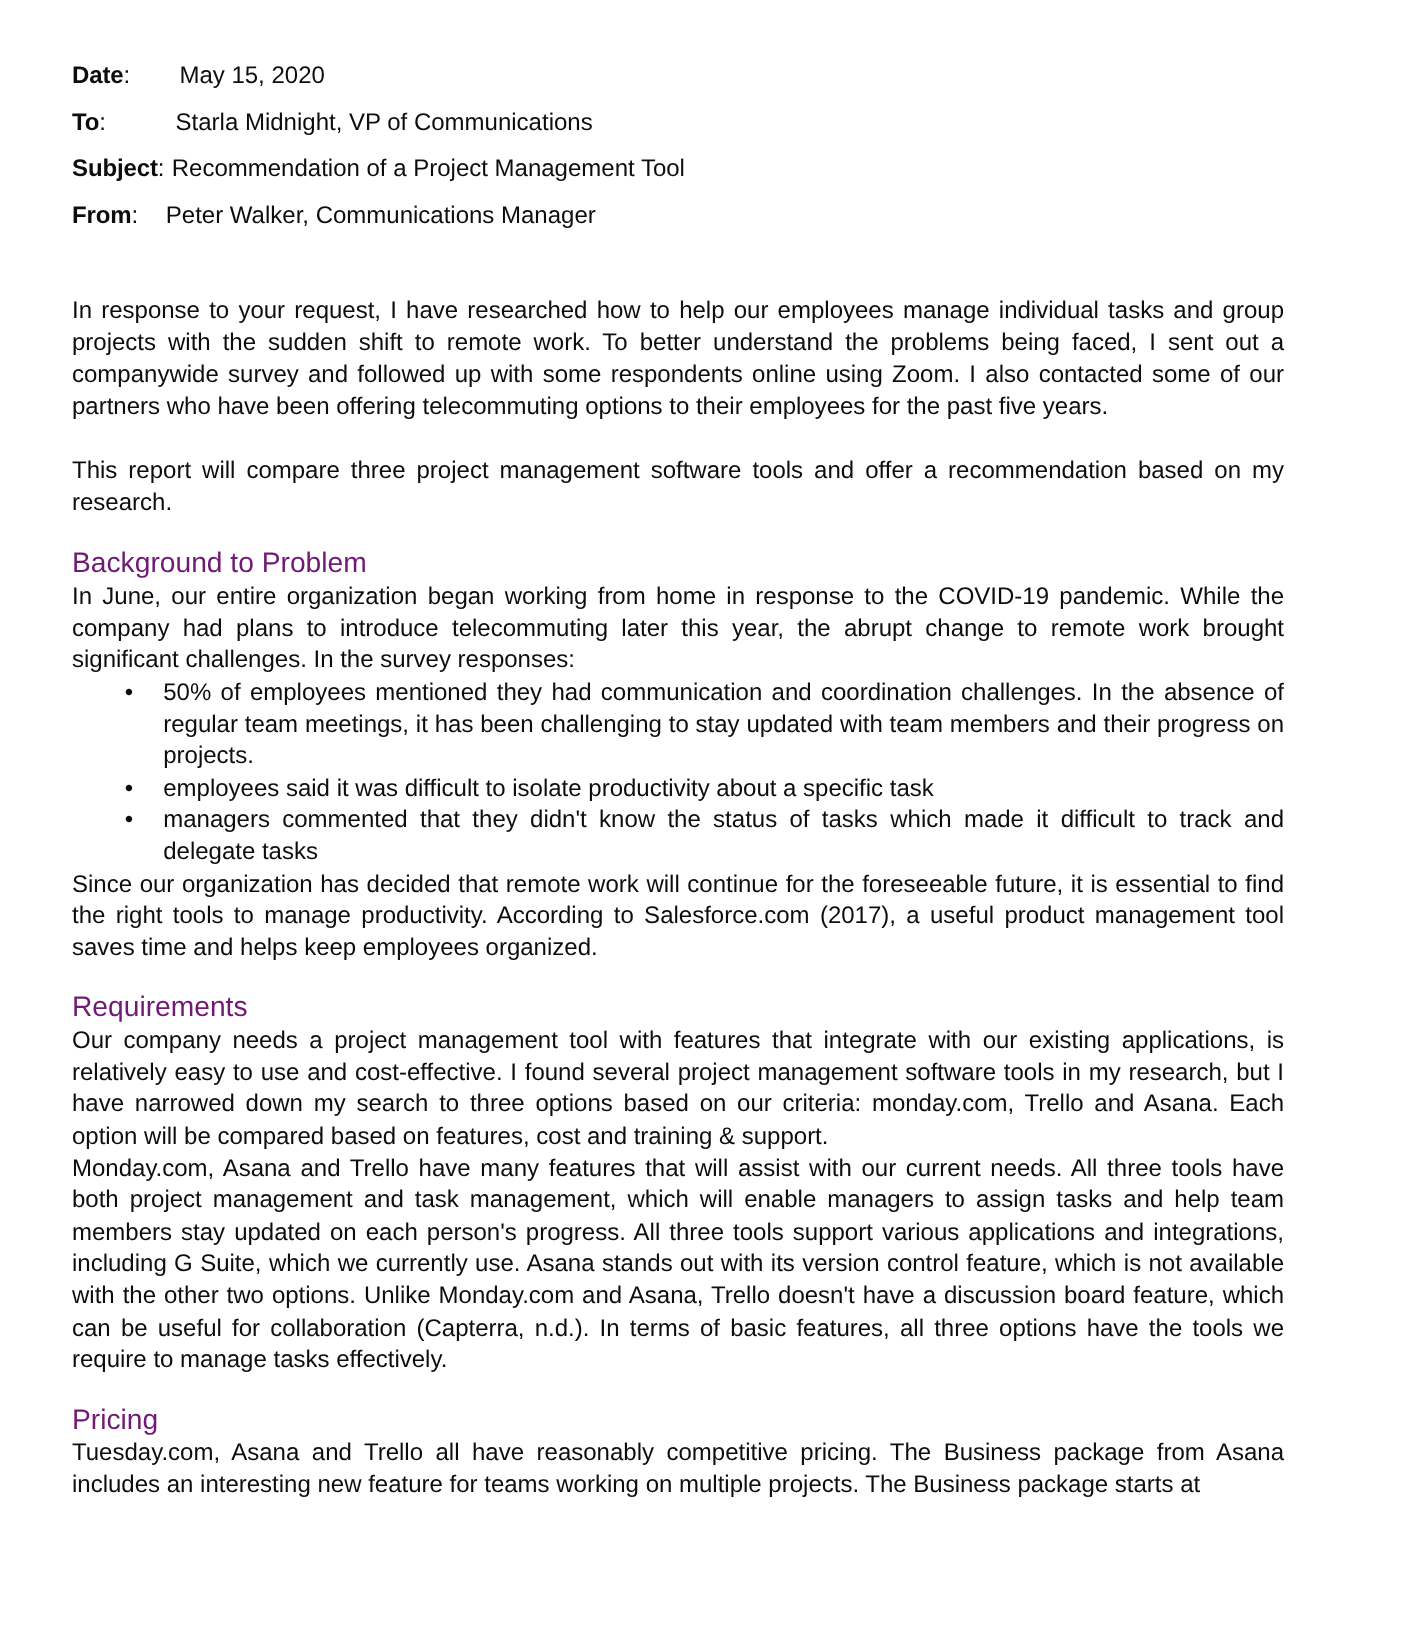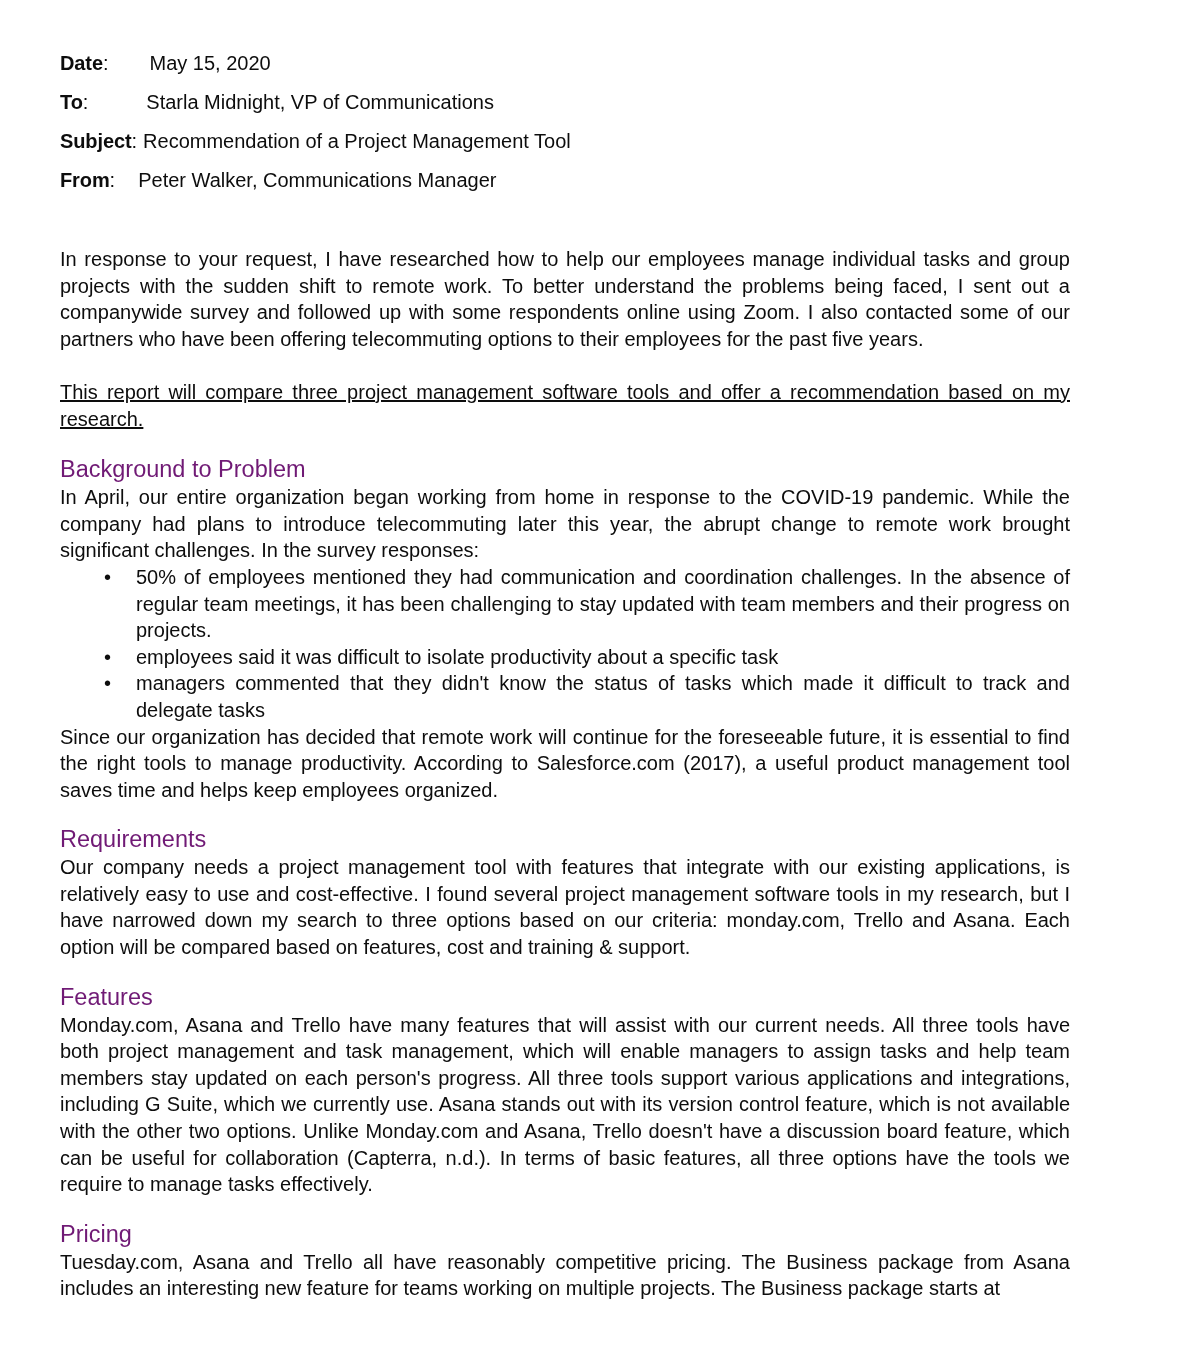--- a/index.html
+++ b/index.html
@@ -54,21 +54,20 @@
   .para {
     font-size: 20px;
     line-height: 26.6px;
     text-align: justify;
     text-justify: inter-word;
     margin: 0;
     hyphens: none;
   }
   .para + .para {
     margin-top: 26.6px;
-    text-decoration: underline;
   }
   .para-nogap { margin-top: 0 !important; }
 
   .section-heading {
     font-size: 23.5px;
     line-height: 30px;
     color: #701a75;
     margin: 0;
     font-weight: normal;
     text-align: left;
@@ -129,21 +128,21 @@
   </div>
 
   <div style="height:46px"></div>
 
   <p class="para">In response to your request, I have researched how to help our employees manage individual tasks and group projects with the sudden shift to remote work. To better understand the problems being faced, I sent out a companywide survey and followed up with some respondents online using Zoom. I also contacted some of our partners who have been offering telecommuting options to their employees for the past five years.</p>
   <p class="para">This report will compare three project management software tools and offer a recommendation based on my research.</p>
 
   <div class="heading-block first-heading">
     <h2 class="section-heading">Background to Problem</h2>
   </div>
-  <p class="para para-nogap">In April, our entire organization began working from home in response to the COVID-19 pandemic. While the company had plans to introduce telecommuting later this year, the abrupt change to remote work brought significant challenges. In the survey responses:</p>
+  <p class="para para-nogap">In June, our entire organization began working from home in response to the COVID-19 pandemic. While the company had plans to introduce telecommuting later this year, the abrupt change to remote work brought significant challenges. In the survey responses:</p>
 
   <ul class="bullets">
     <li>
       <span class="bullet-dot">•</span>
       <span>50% of employees mentioned they had communication and coordination challenges. In the absence of regular team meetings, it has been challenging to stay updated with team members and their progress on projects.</span>
     </li>
     <li class="last-line-left">
       <span class="bullet-dot">•</span>
       <span>employees said it was difficult to isolate productivity about a specific task</span>
     </li>
@@ -153,23 +152,20 @@
     </li>
   </ul>
 
   <p class="para">Since our organization has decided that remote work will continue for the foreseeable future, it is essential to find the right tools to manage productivity. According to Salesforce.com (2017), a useful product management tool saves time and helps keep employees organized.</p>
 
   <div class="heading-block">
     <h2 class="section-heading">Requirements</h2>
   </div>
   <p class="para para-nogap">Our company needs a project management tool with features that integrate with our existing applications, is relatively easy to use and cost-effective. I found several project management software tools in my research, but I have narrowed down my search to three options based on our criteria: monday.com, Trello and Asana. Each option will be compared based on features, cost and training &amp; support.</p>
 
-  <div class="heading-block">
-    <h2 class="section-heading">Features</h2>
-  </div>
   <p class="para para-nogap">Monday.com, Asana and Trello have many features that will assist with our current needs. All three tools have both project management and task management, which will enable managers to assign tasks and help team members stay updated on each person's progress. All three tools support various applications and integrations, including G Suite, which we currently use. Asana stands out with its version control feature, which is not available with the other two options. Unlike Monday.com and Asana, Trello doesn't have a discussion board feature, which can be useful for collaboration (Capterra, n.d.). In terms of basic features, all three options have the tools we require to manage tasks effectively.</p>
 
   <div class="heading-block">
     <h2 class="section-heading">Pricing</h2>
   </div>
   <p class="para para-nogap">Tuesday.com, Asana and Trello all have reasonably competitive pricing. The Business package from Asana includes an interesting new feature for teams working on multiple projects. The Business package starts at</p>
 
 </div>
 
 </body></html>

